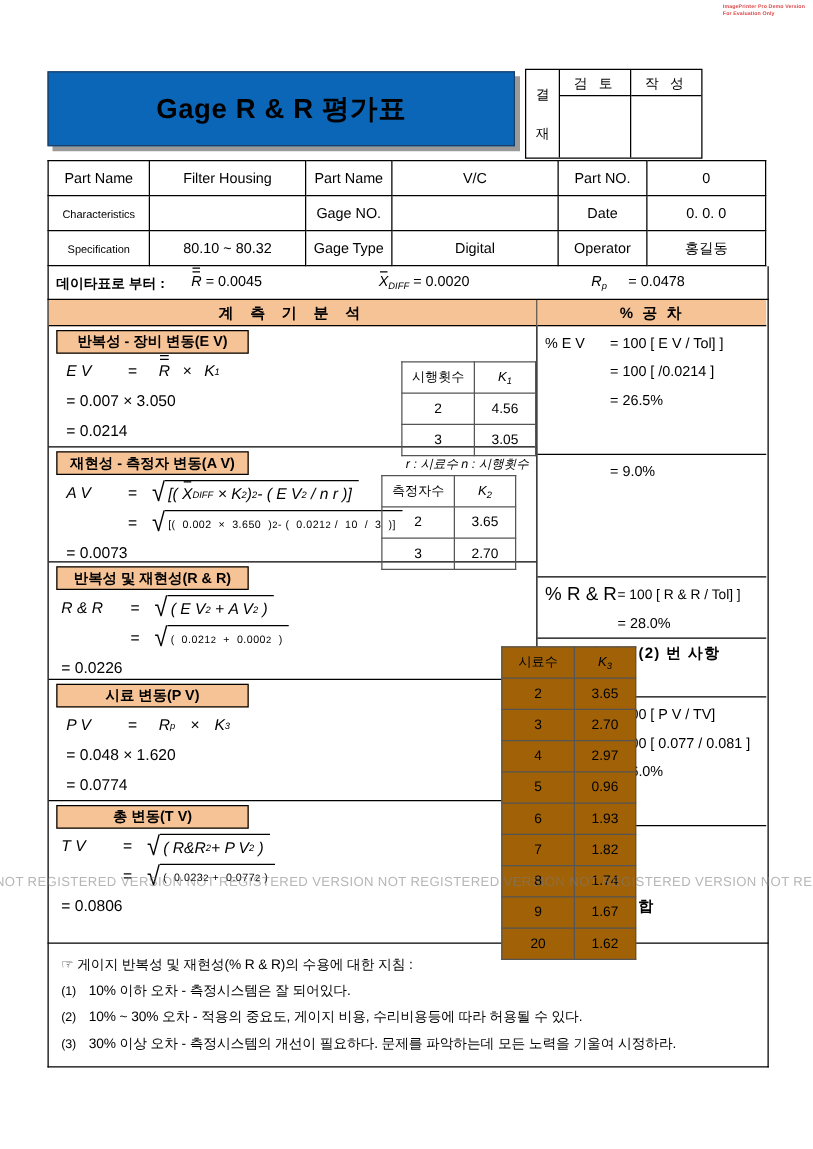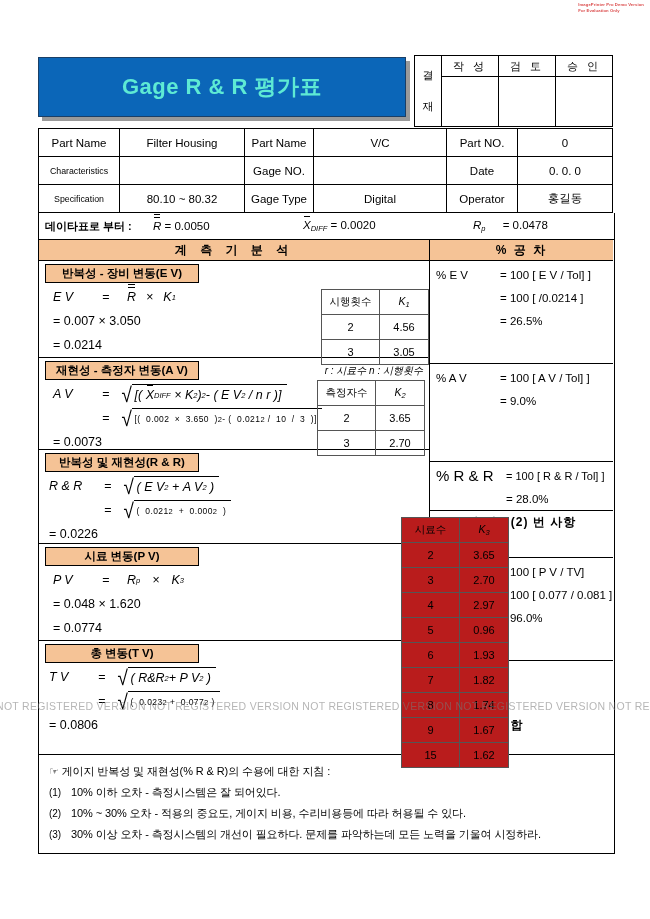--- a/index.html
+++ b/index.html
@@ -39,21 +39,21 @@
   
   .titlerow{display:flex;align-items:stretch;height:72px;}
   .titlebox{
     width:372px;height:58px;margin-top:2px;
     background:#0b66b8;
     border:1px solid #1b3f66;
     box-shadow:4px 4px 0 #9a9a9a;
     display:flex;align-items:center;justify-content:center;
   }
   .titlebox span{
-    font-size:22px;font-weight:bold;color:#5eead4;
+    font-size:22px;font-weight:bold;color:#000000;
     letter-spacing:.5px;
   }
   .approve{
     margin-left:8px;
     border:1.6px solid #000;
     display:flex;height:70px;
   }
   .appr-label{
     width:26px;border-right:1.2px solid #000;
     display:flex;flex-direction:column;align-items:center;justify-content:space-around;
@@ -149,21 +149,21 @@
     font-size:11px;height:22px;
   }
   .ktbl td.h{font-size:10.5px;}
 
   
   .rsec{border-bottom:1.2px solid #000;padding:2px 0 4px 0;}
   .rline{
     display:flex;font-size:11.5px;height:23px;align-items:center;padding-left:6px;
   }
   .rline .a{width:52px;}
-  .rline .b{flex:1;margin-left:12px;}
+  .rline .b{flex:1;}
   .judge{
     font-size:12px;font-weight:bold;text-align:center;
     letter-spacing:1px;height:22px;display:flex;align-items:center;justify-content:center;
     border-top:1.2px solid #000;
   }
   .pj-box{
     border:1px solid #000;border-top:none;border-left:none;
     width:58px;height:21px;display:flex;align-items:center;justify-content:center;
     font-size:12px;font-weight:bold;letter-spacing:3px;
   }
@@ -197,29 +197,25 @@
     <div class="titlerow">
       <div class="titlebox">
         <span>Gage  R &amp; R 평가표</span>
       </div>
       <div class="approve">
         <div class="appr-label">
           <div>결</div>
           <div>재</div>
         </div>
         <div class="appr-col">
-          <div class="appr-head">작 성</div>
-          <div class="appr-body"></div>
-        </div>
-        <div class="appr-col">
           <div class="appr-head">검 토</div>
           <div class="appr-body"></div>
         </div>
         <div class="appr-col">
-          <div class="appr-head">승 인</div>
+          <div class="appr-head">작 성</div>
           <div class="appr-body"></div>
         </div>
       </div>
     </div>
 
     <table class="info">
       <tbody>
           <tr>
         <td class="lbl" style="width:78px">Part Name</td>
         <td style="width:122px">Filter Housing</td>
@@ -245,21 +241,21 @@
         <td>홍길동</td>
       </tr>
     </tbody>
       </table>
 
     <div class="databar">
       <div class="d1">데이타표로 부터 :</div>
       <div class="d2">
         <span class="ovl it"><span class="bar"></span><span class="bar2"></span><span>R</span></span>
         <span>=</span>
-        <span>0.0050</span>
+        <span>0.0045</span>
       </div>
       <div class="d3">
         <span class="ovl it"><span class="bar"></span><span>X</span></span><span class="sub">DIFF</span>
         <span>=</span>
         <span>0.0020</span>
       </div>
       <div class="d4">
         <span class="it">R</span><span class="sub">p</span>
         <span style="padding-left:14px">=</span>
         <span>0.0478</span>
@@ -324,21 +320,21 @@
               <span class="eq">=</span>
             <span class="rad">
                 <span class="sign">√</span>
                 <span class="body" style="font-size:8.5px;font-style:normal;letter-spacing:.4px">
               [(&nbsp; 0.002 &nbsp;×&nbsp; 3.650 &nbsp;)<span class="sup">2</span> - ( &nbsp;0.021 <span class="sup">2</span> &nbsp;/&nbsp; 10 &nbsp;/&nbsp; 3 &nbsp;)]
             </span>
               </span>
           </div>
           <div class="fline val" style="font-style:normal">=  0.0073</div>
 
-          <table class="ktbl" style="position:absolute;right:4px;top:22px;width:108px">
+          <table class="ktbl" style="position:absolute;right:16px;top:22px;width:108px">
             <tbody>
                 <tr>
               <td class="h" style="width:55px">측정자수</td>
               <td class="h it">K<span class="sub">2</span></td>
             </tr>
             <tr>
               <td>2</td>
               <td>3.65</td>
             </tr>
             <tr>
@@ -434,24 +430,20 @@
               <span class="b">= 100 [   /0.0214        ]</span>
           </div>
           <div class="rline">
             <span class="a"></span>
               <span class="b">=  26.5%</span>
           </div>
         </div>
 
         <div class="rsec" style="height:91px">
           <div class="rline">
-            <span class="a">% A V</span>
-            <span class="b">= 100 [ A V / Tol]   ]</span>
-          </div>
-          <div class="rline">
             <span class="a"></span>
               <span class="b">=   9.0%</span>
           </div>
         </div>
 
         <div class="rsec" style="height:93px;padding-bottom:0">
           <div class="rline">
             <span class="a" style="width:58px;font-size:15px">% R &amp; R</span>
             <span class="b" style="font-size:11px">= 100 [ R &amp; R / Tol] ]</span>
           </div>
@@ -483,21 +475,21 @@
             <span class="mk">■</span>
             <span>적    합</span>
           </div>
           <div class="chk">
             <span class="mk">□</span>
             <span>부 적 합</span>
           </div>
         </div>
       </div>
 
-      <table class="ktbl" style="position:absolute;left:363px;top:462px;width:108px;background:#b91c1c">
+      <table class="ktbl" style="position:absolute;left:363px;top:462px;width:108px;background:#a16207">
         <tbody>
             <tr>
           <td class="h" style="width:55px">시료수</td>
           <td class="h it">K<span class="sub">3</span></td>
         </tr>
         <tr>
               <td>2</td>
               <td>3.65</td>
             </tr>
         <tr>
@@ -522,21 +514,21 @@
             </tr>
         <tr>
               <td>8</td>
               <td>1.74</td>
             </tr>
         <tr>
               <td>9</td>
               <td>1.67</td>
             </tr>
         <tr>
-              <td>15</td>
+              <td>20</td>
               <td>1.62</td>
             </tr>
       </tbody>
         </table>
     </div>
 
     <div class="notes">
       <div class="n0">☞ 게이지 반복성 및 재현성(% R &amp; R)의 수용에 대한 지침 :</div>
       <div>
         <span class="idx">(1)</span><span>10% 이하 오차 - 측정시스템은 잘 되어있다.</span>

